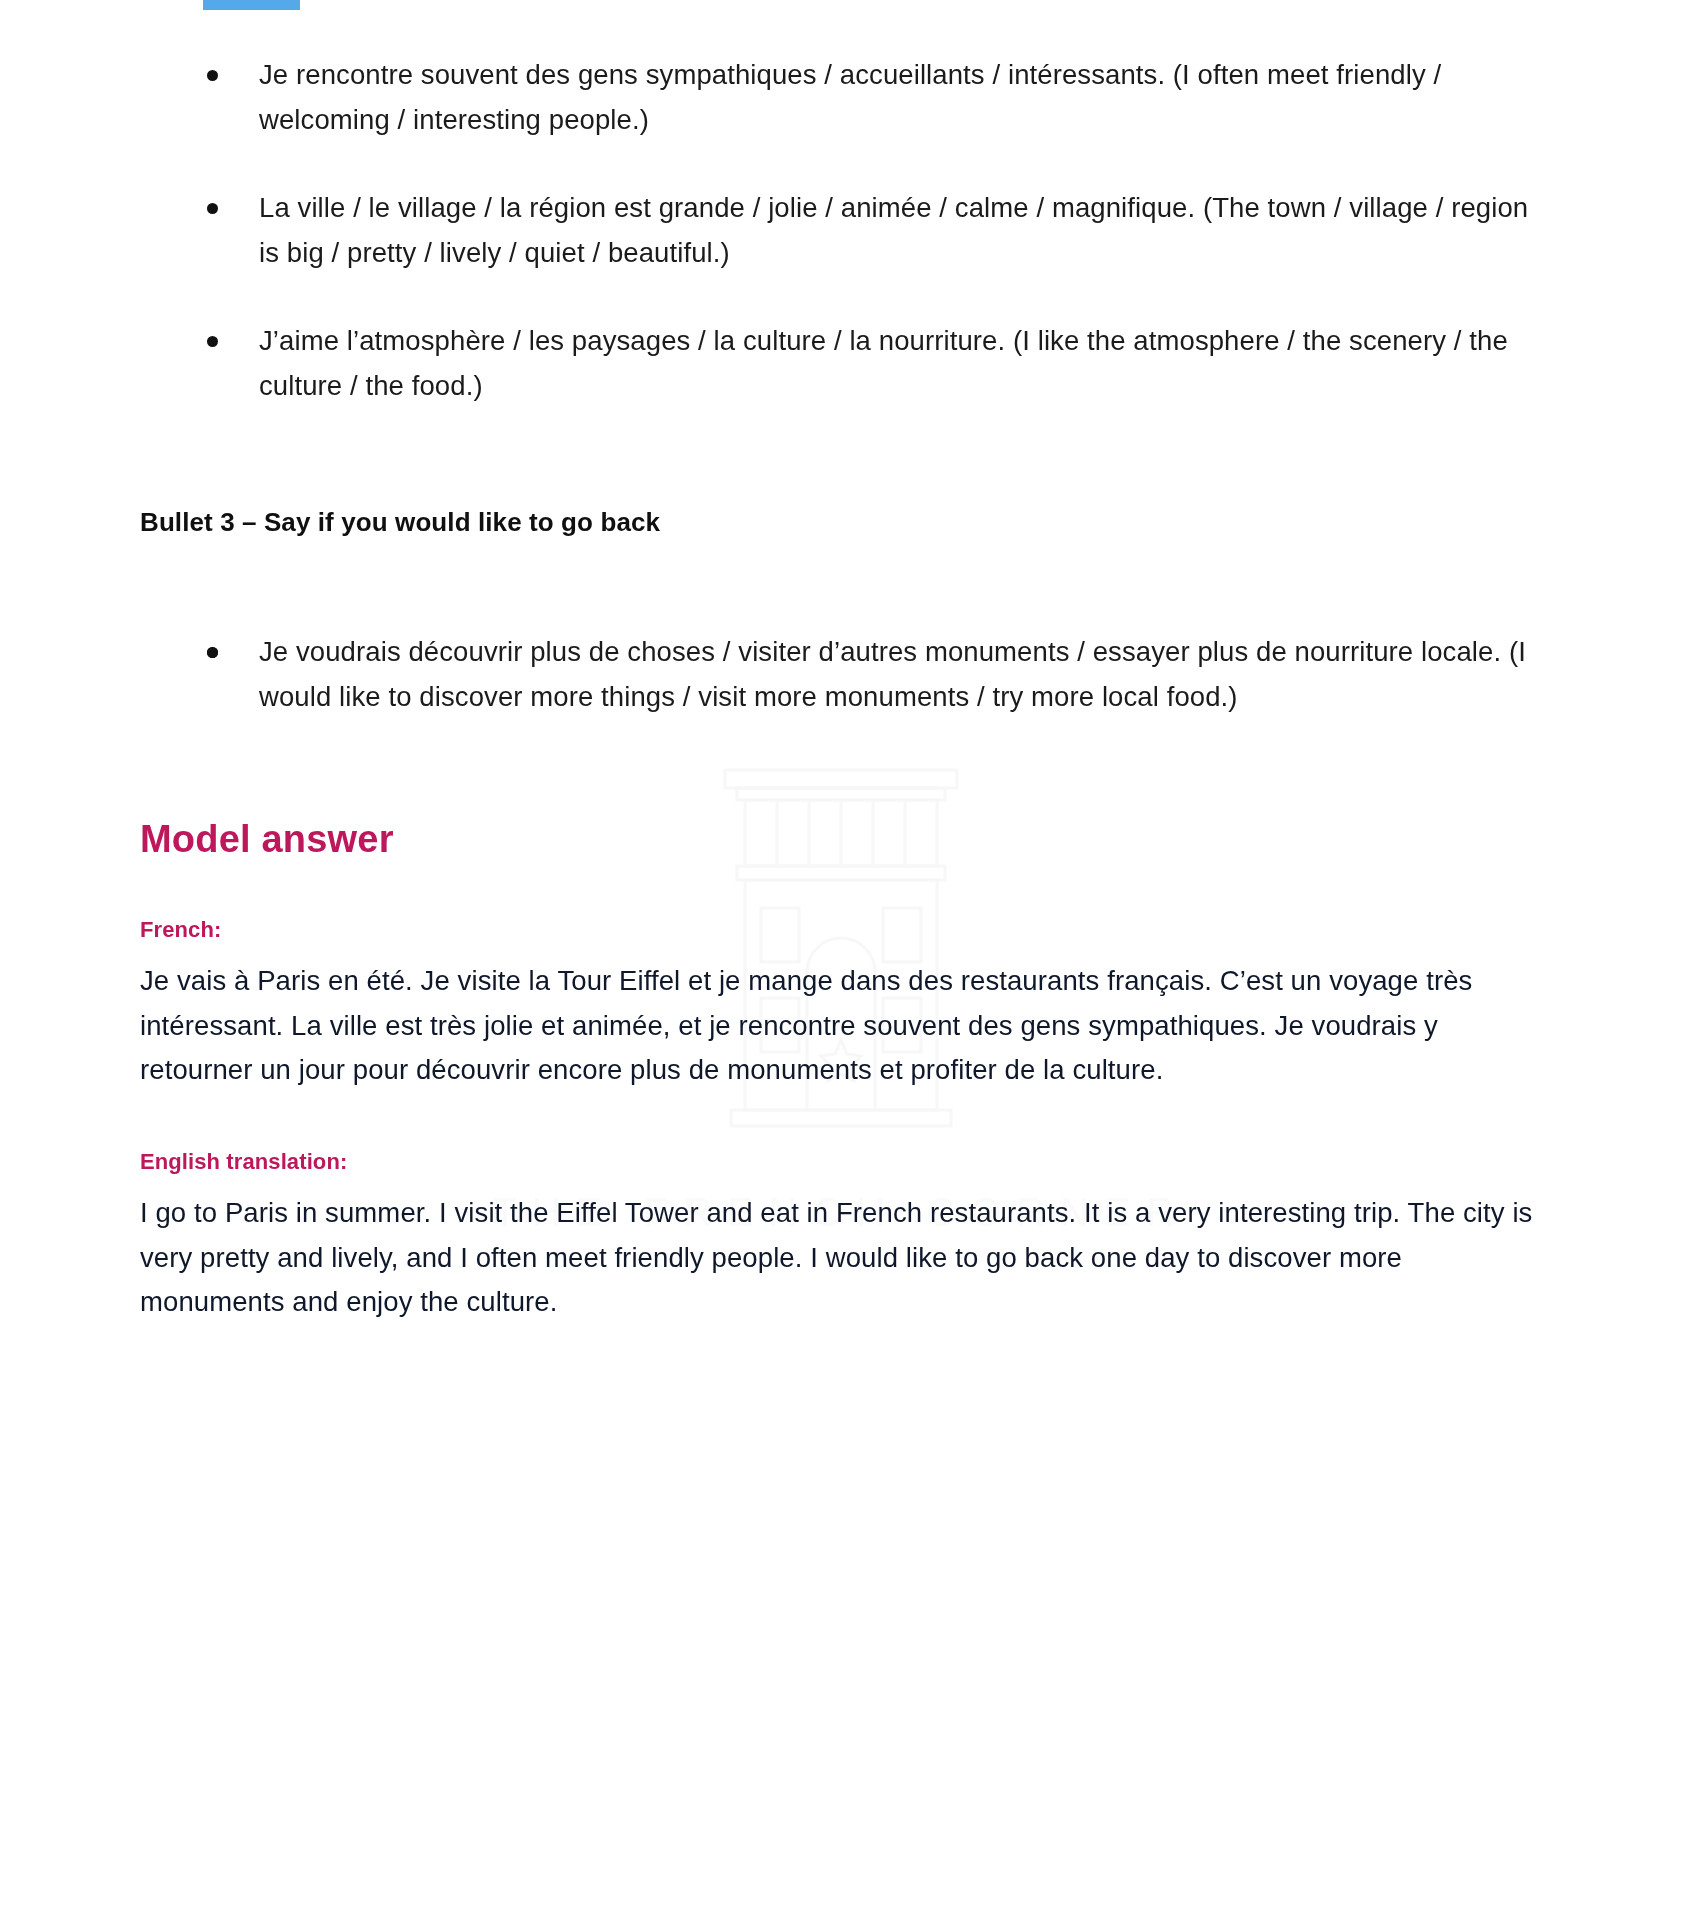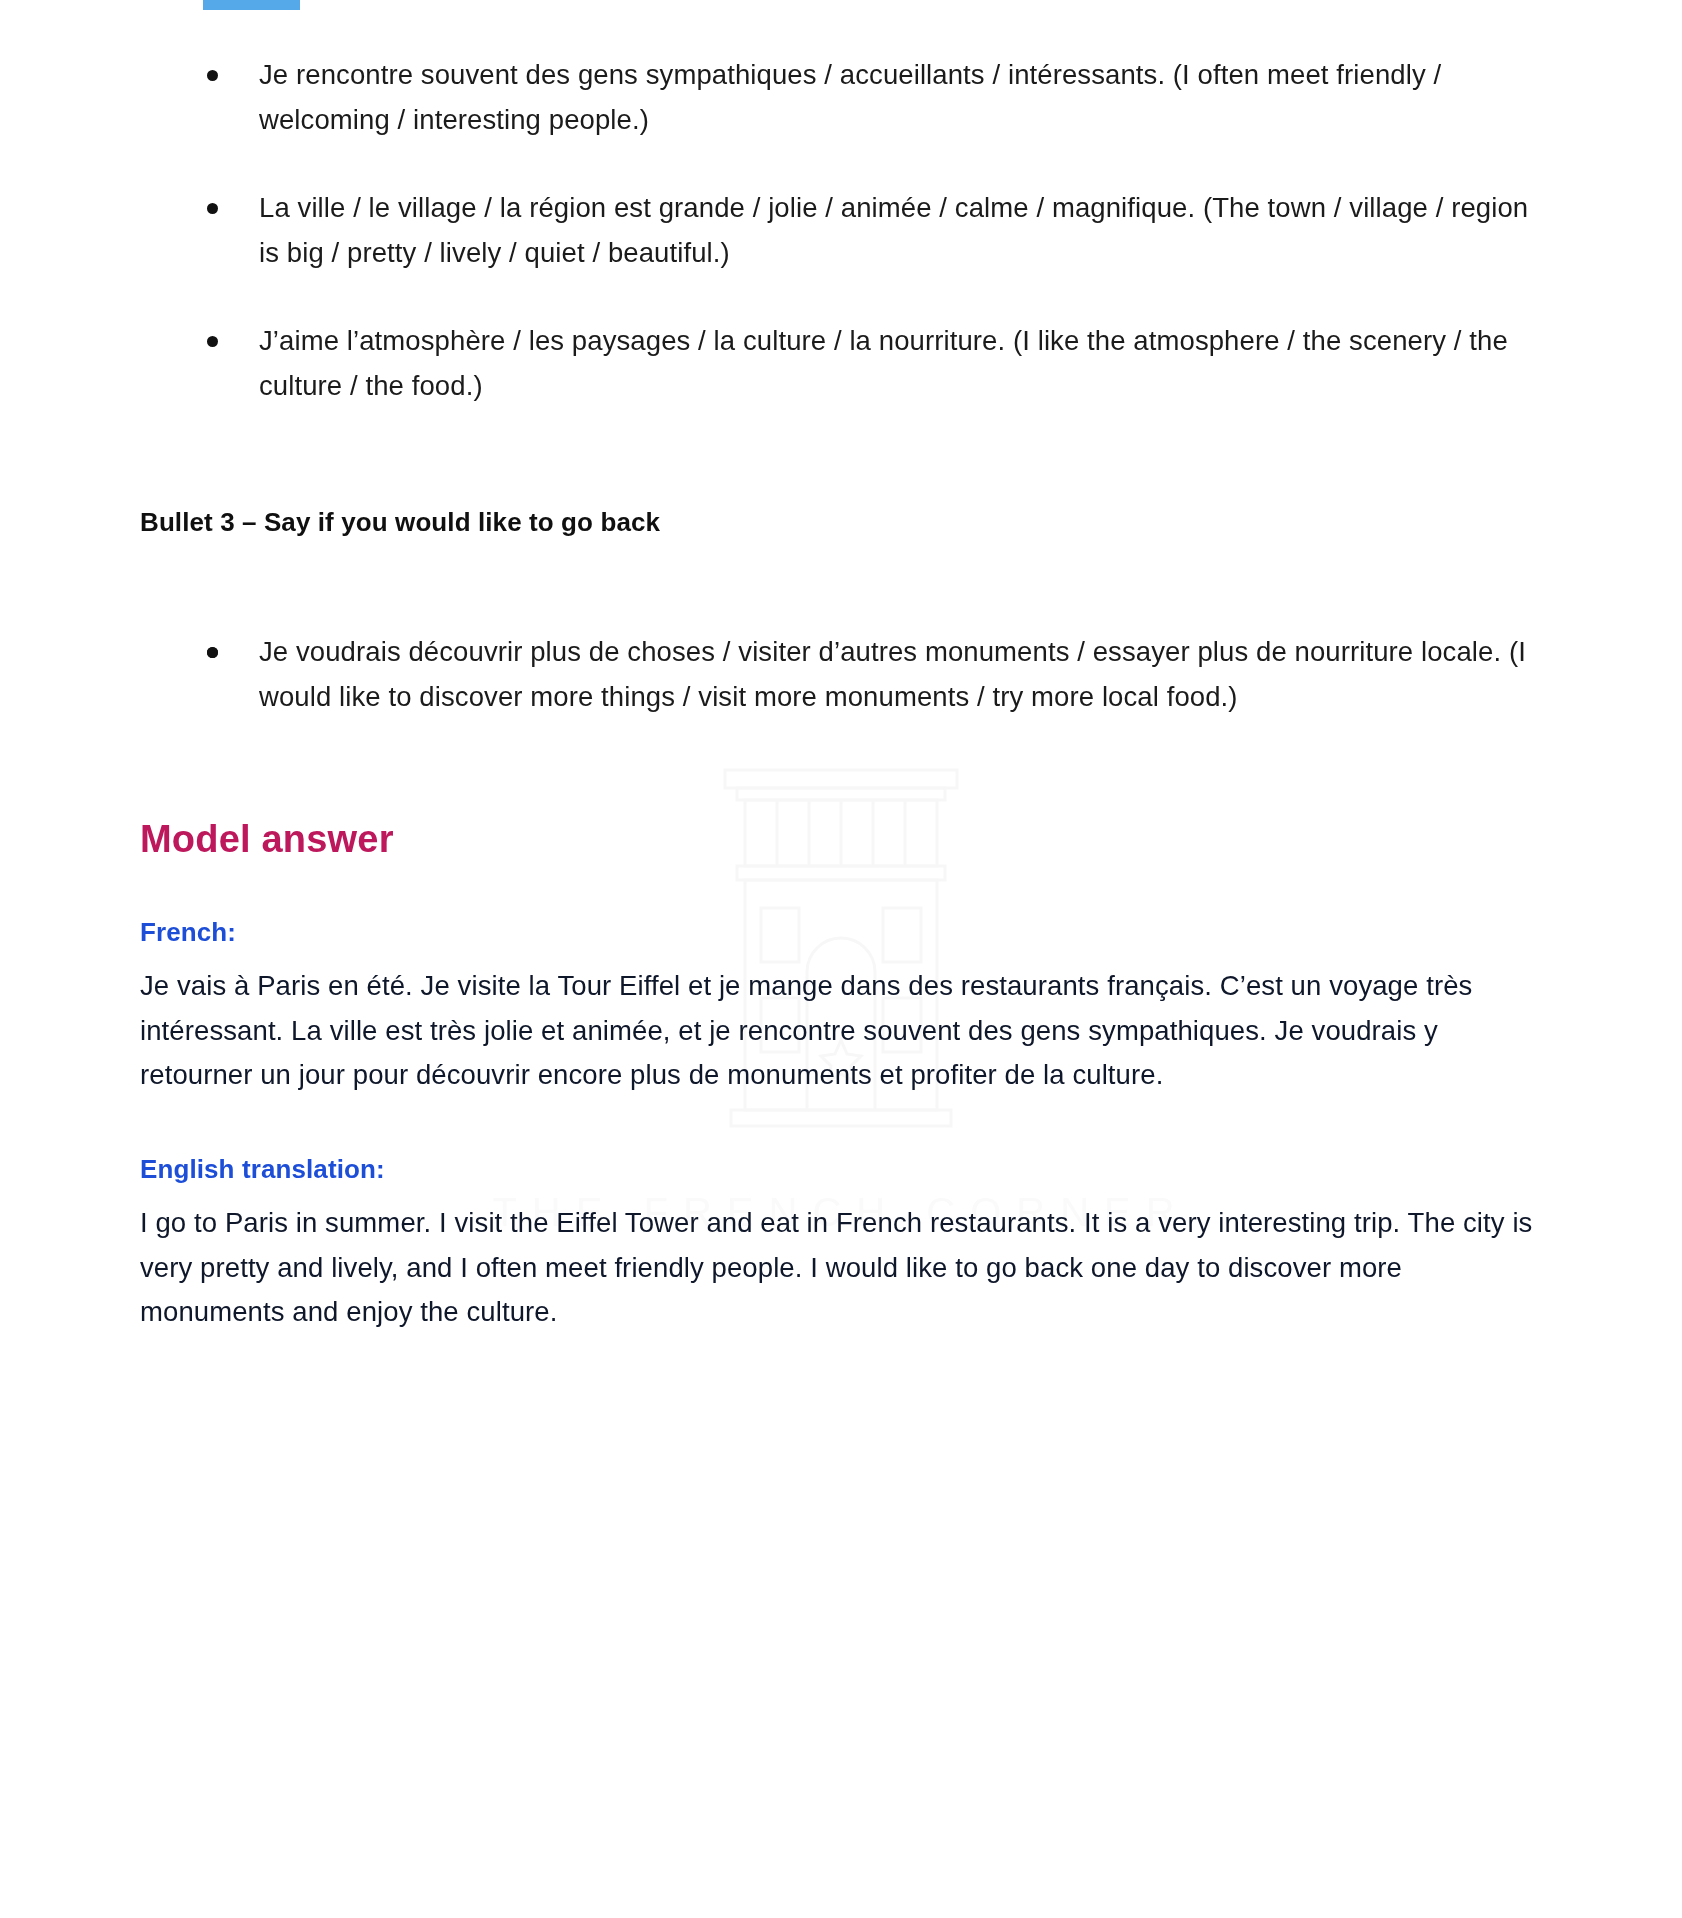--- a/index.html
+++ b/index.html
@@ -97,23 +97,23 @@
   }
 
   .page-heading {
     font-size: 38px;
     font-weight: 700;
     color: #be185d;
     letter-spacing: 0.2px;
   }
 
   .label-bold {
-    font-size: 26px;
+    font-size: 22px;
     font-weight: 700;
-    color: #1d4ed8;
+    color: #be185d;
     letter-spacing: 0.1px;
   }
 
   .body-par {
     font-size: 27.5px;
     line-height: 1.62;
     color: #0f172a;
     letter-spacing: 0.1px;
     margin: 0;
   }

